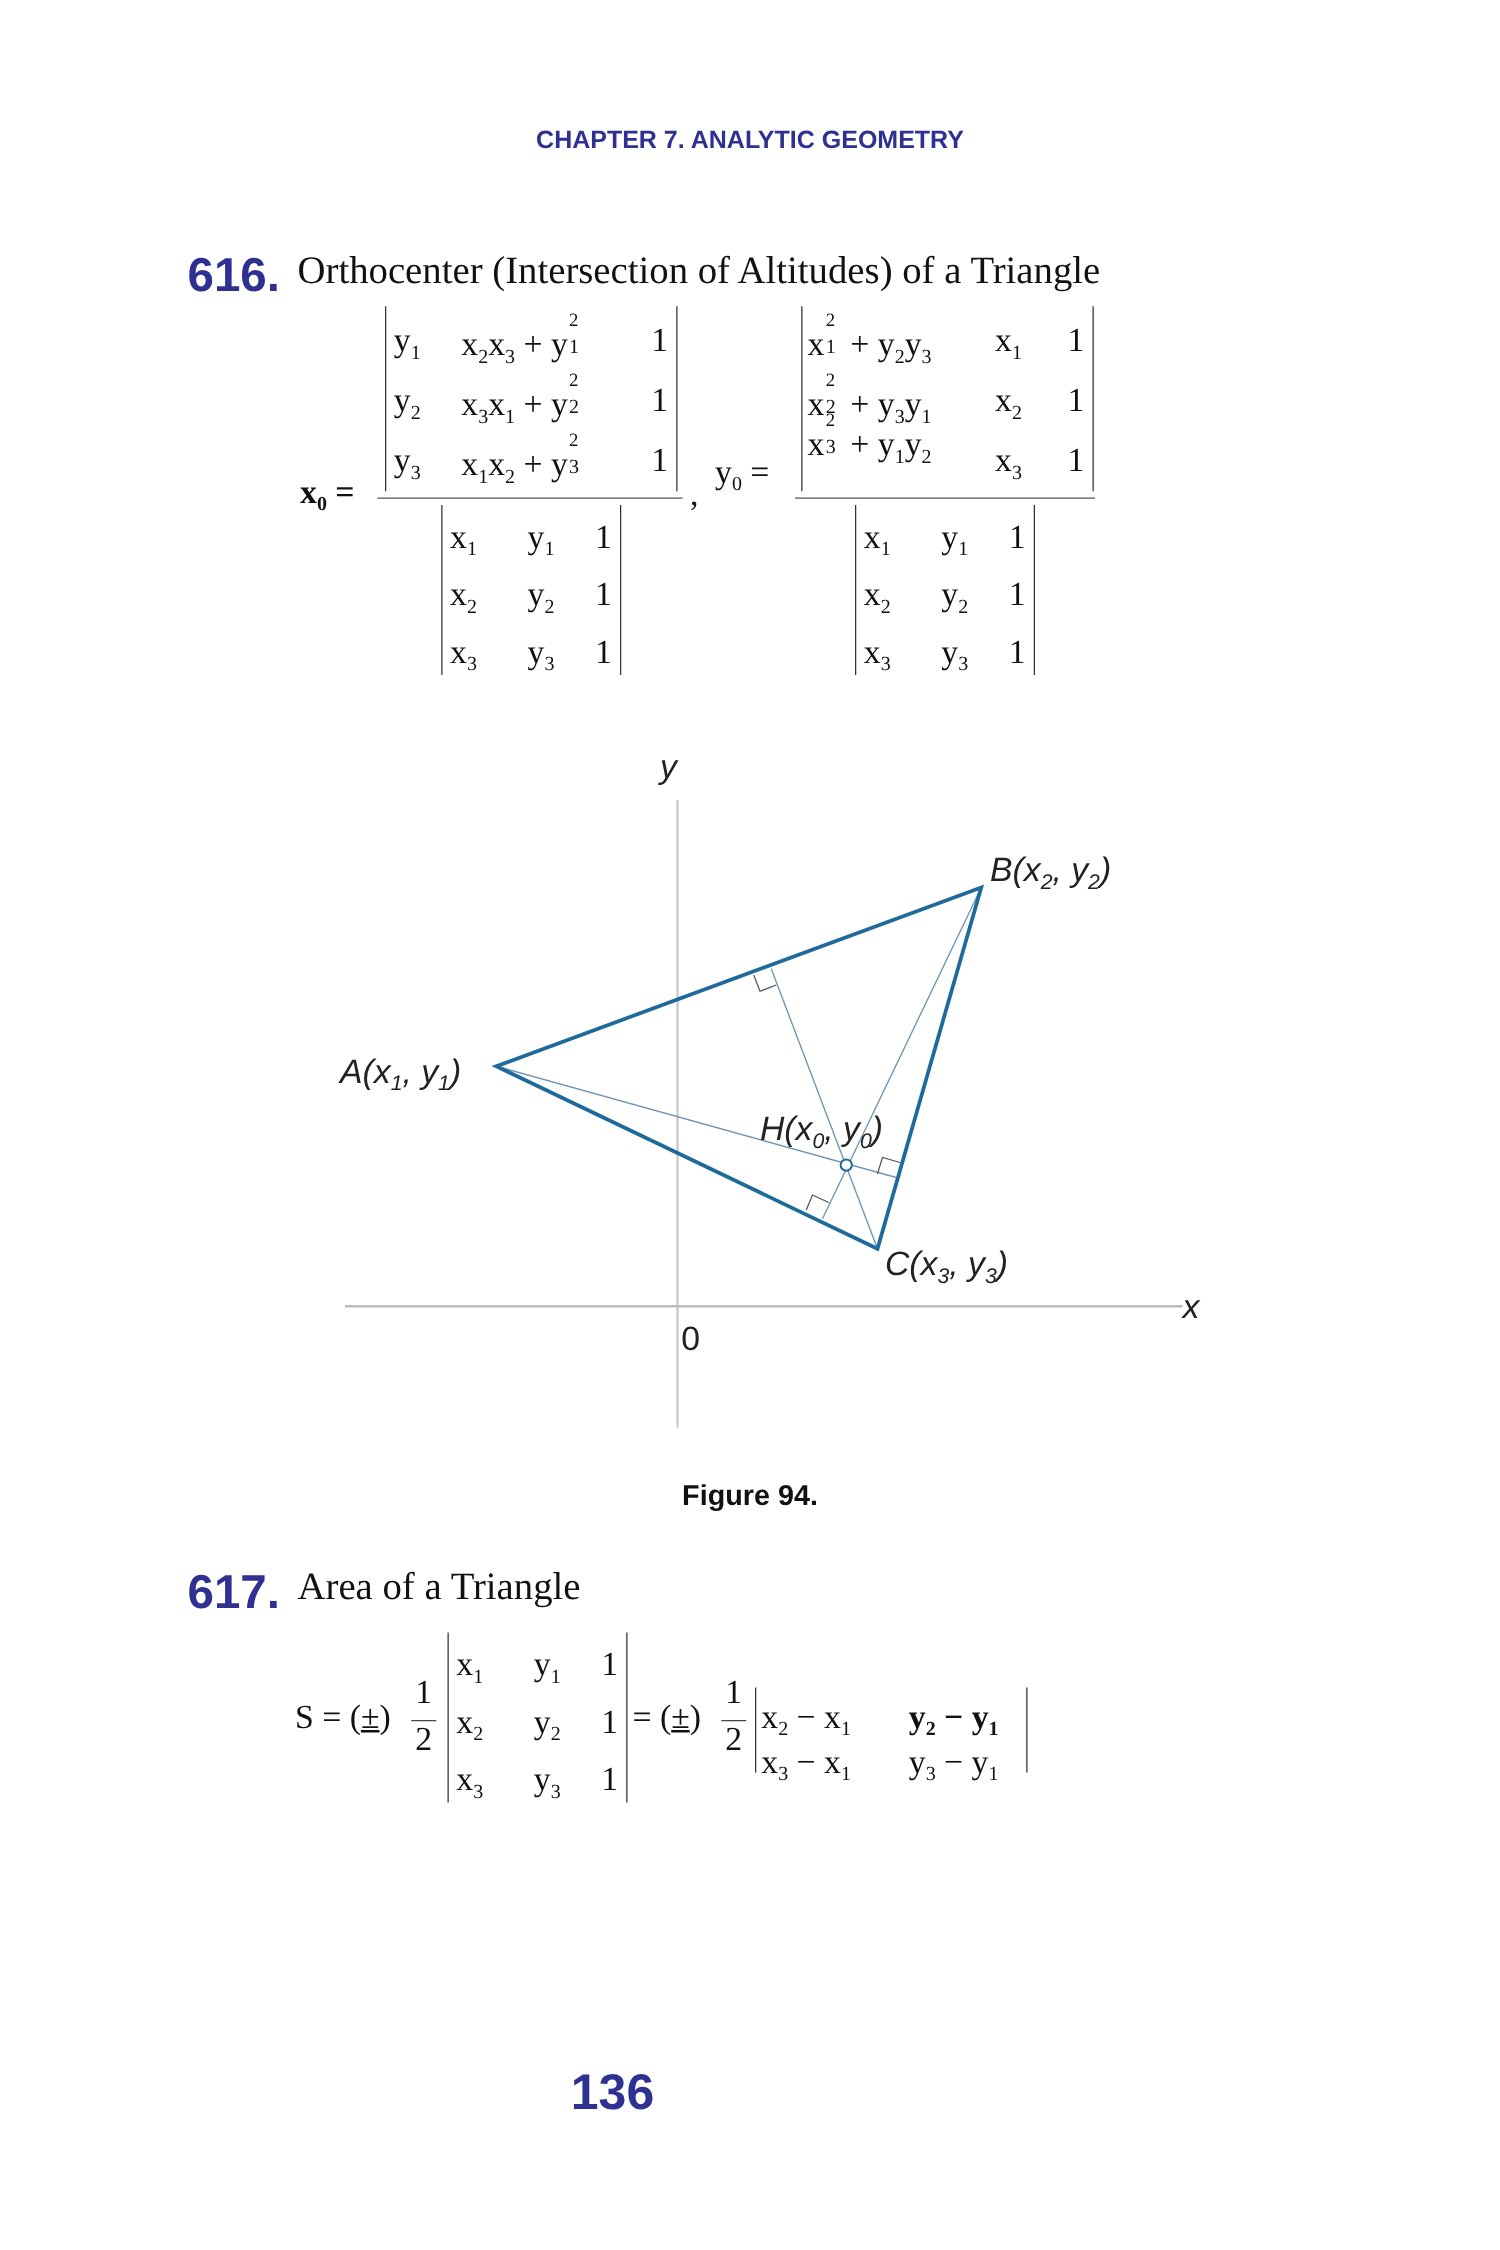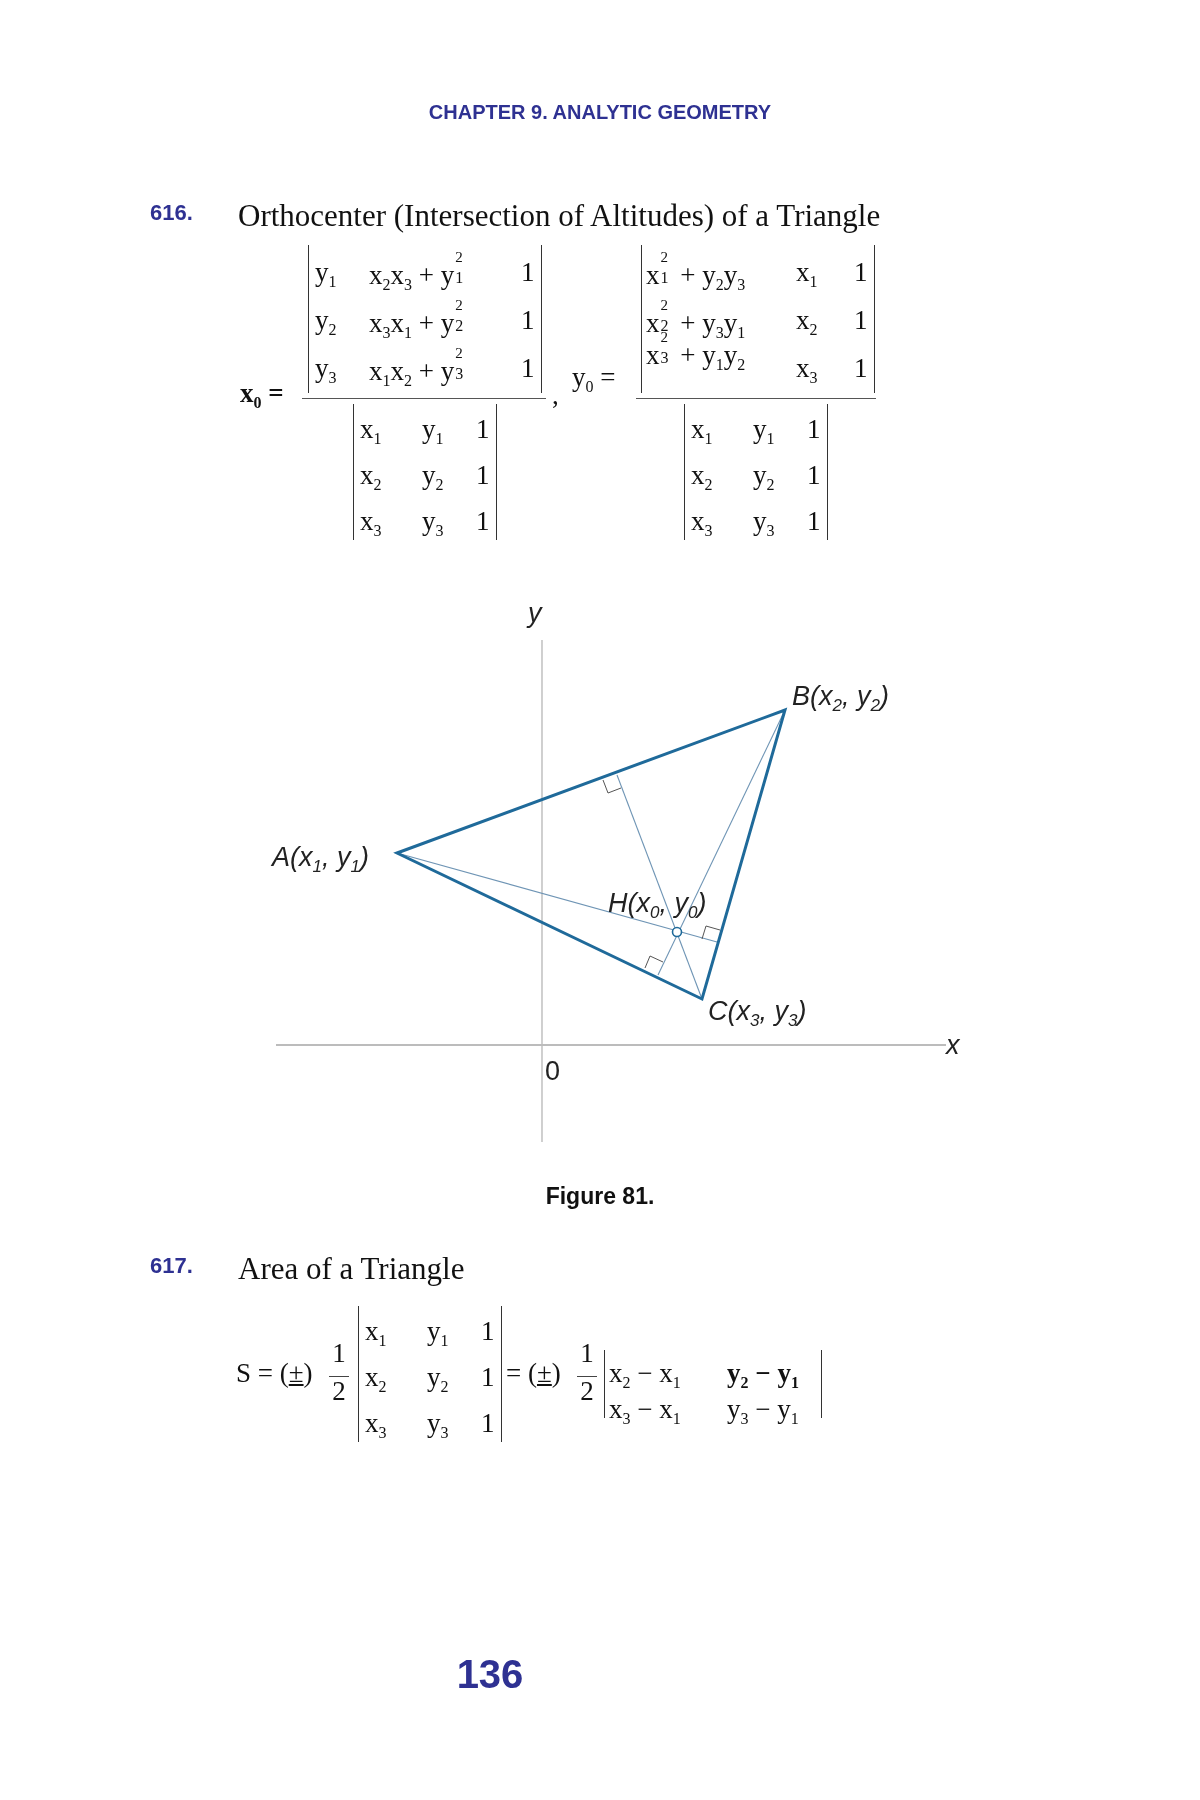--- a/index.html
+++ b/index.html
@@ -1,38 +1,38 @@
 <!DOCTYPE html>
 <html><head>
 <meta charset="utf-8">
 <style>
   html, body { margin:0; padding:0; background:#ffffff; }
   body { width:1200px; height:1800px; position:relative; overflow:hidden; }
   .abs { position:absolute; }
   .header { left:0; width:1200px; top:101px; text-align:center; font-family:"Liberation Sans", sans-serif; font-weight:bold; font-size:20px; color:#2e3192; letter-spacing:0px; }
-  .secnum { font-family:"Liberation Sans", sans-serif; font-weight:bold; font-size:22px; color:#2e3192; }
+  .secnum { font-family:"Liberation Sans", sans-serif; font-weight:bold; font-size:38px; color:#2e3192; }
   .sectitle { font-family:"Liberation Serif", serif; font-size:31px; color:#111; }
   .m { font-family:"Liberation Serif", serif; color:#111; font-size:27px; white-space:nowrap; }
   .m sub { font-size:16px; vertical-align:-6px; }
   .ss { display:inline-block; position:relative; width:14px; height:1em; vertical-align:baseline; }
   .ss .sp { position:absolute; left:1px; top:-8px; font-size:15px; }
   .ss .sb { position:absolute; left:1px; top:12px; font-size:16px; }
   .det { position:absolute; border-left:1.5px solid #333; border-right:1.5px solid #333; }
   .cell { position:absolute;margin-top:10px; }
   .fracline { position:absolute; height:0; border-top:1.6px solid #555; }
   .caption { font-family:"Liberation Sans", sans-serif; font-weight:bold; font-size:23px; color:#111; }
   .pagenum { font-family:"Liberation Sans", sans-serif; font-weight:bold; font-size:40px; color:#2e3192; }
   .fig { position:absolute; left:0; top:0; }
   .lbl { font-family:"Liberation Sans", sans-serif; font-style:italic; font-size:27px; fill:#222; }
   .lbl-n { font-family:"Liberation Sans", sans-serif; font-size:27px; fill:#222; }
 </style>
 </head>
 <body>
 
-<div class="abs header">CHAPTER 9.  ANALYTIC GEOMETRY</div>
+<div class="abs header">CHAPTER 7.  ANALYTIC GEOMETRY</div>
 
 <div class="abs secnum" style="left:150px; top:200px;">616.</div>
 <div class="abs sectitle" style="left:238px; top:198px;">Orthocenter (Intersection of Altitudes) of a Triangle</div>
 
 <div class="abs m" style="left:240px; top:378px;font-weight:bold;">x<sub>0</sub> =</div>
 <div class="det" style="left:308px; top:245px; width:232px; height:148px;">
   <div class="cell m" style="left:6px; top:2px;">y<sub>1</sub></div>
   <div class="cell m" style="left:60px; top:2px;">x<sub>2</sub>x<sub>3</sub> + y<span class="ss"><span class="sp">2</span><span class="sb">1</span></span></div>
   <div class="cell m" style="left:212px; top:2px;">1</div>
   <div class="cell m" style="left:6px; top:50px;">y<sub>2</sub></div>
@@ -105,21 +105,21 @@
   <text class="lbl" x="528" y="622"><tspan>y</tspan></text>
   <text class="lbl" x="946" y="1054"><tspan>x</tspan></text>
   <text class="lbl-n" x="545" y="1080"><tspan>0</tspan></text>
 
   <text class="lbl" x="272" y="866">A(x<tspan font-size="17" dy="6">1</tspan><tspan dy="-6">, y</tspan><tspan font-size="17" dy="6">1</tspan><tspan dy="-6">)</tspan></text>
   <text class="lbl" x="792" y="705">B(x<tspan font-size="17" dy="6">2</tspan><tspan dy="-6">, y</tspan><tspan font-size="17" dy="6">2</tspan><tspan dy="-6">)</tspan></text>
   <text class="lbl" x="708" y="1020">C(x<tspan font-size="17" dy="6">3</tspan><tspan dy="-6">, y</tspan><tspan font-size="17" dy="6">3</tspan><tspan dy="-6">)</tspan></text>
   <text class="lbl" x="608" y="912">H(x<tspan font-size="17" dy="6">0</tspan><tspan dy="-6">, y</tspan><tspan font-size="17" dy="6">0</tspan><tspan dy="-6">)</tspan></text>
 </svg>
 
-<div class="abs caption" style="left:0; width:1200px; text-align:center; top:1183px;">Figure 81.</div>
+<div class="abs caption" style="left:0; width:1200px; text-align:center; top:1183px;">Figure 94.</div>
 
 <div class="abs secnum" style="left:150px; top:1253px;">617.</div>
 <div class="abs sectitle" style="left:238px; top:1251px;">Area of a Triangle</div>
 
 <div class="abs m" style="left:236px; top:1358px;">S = (<u>±</u>)</div>
 <div class="abs m" style="left:330px; top:1338px; text-align:center; width:18px;">1</div>
 <div class="fracline" style="left:329px; top:1376px; width:20px; border-top-color:#444;"></div>
 <div class="abs m" style="left:330px; top:1376px; text-align:center; width:18px;">2</div>
 
 <div class="det" style="left:358px; top:1306px; width:142px; height:136px;">

